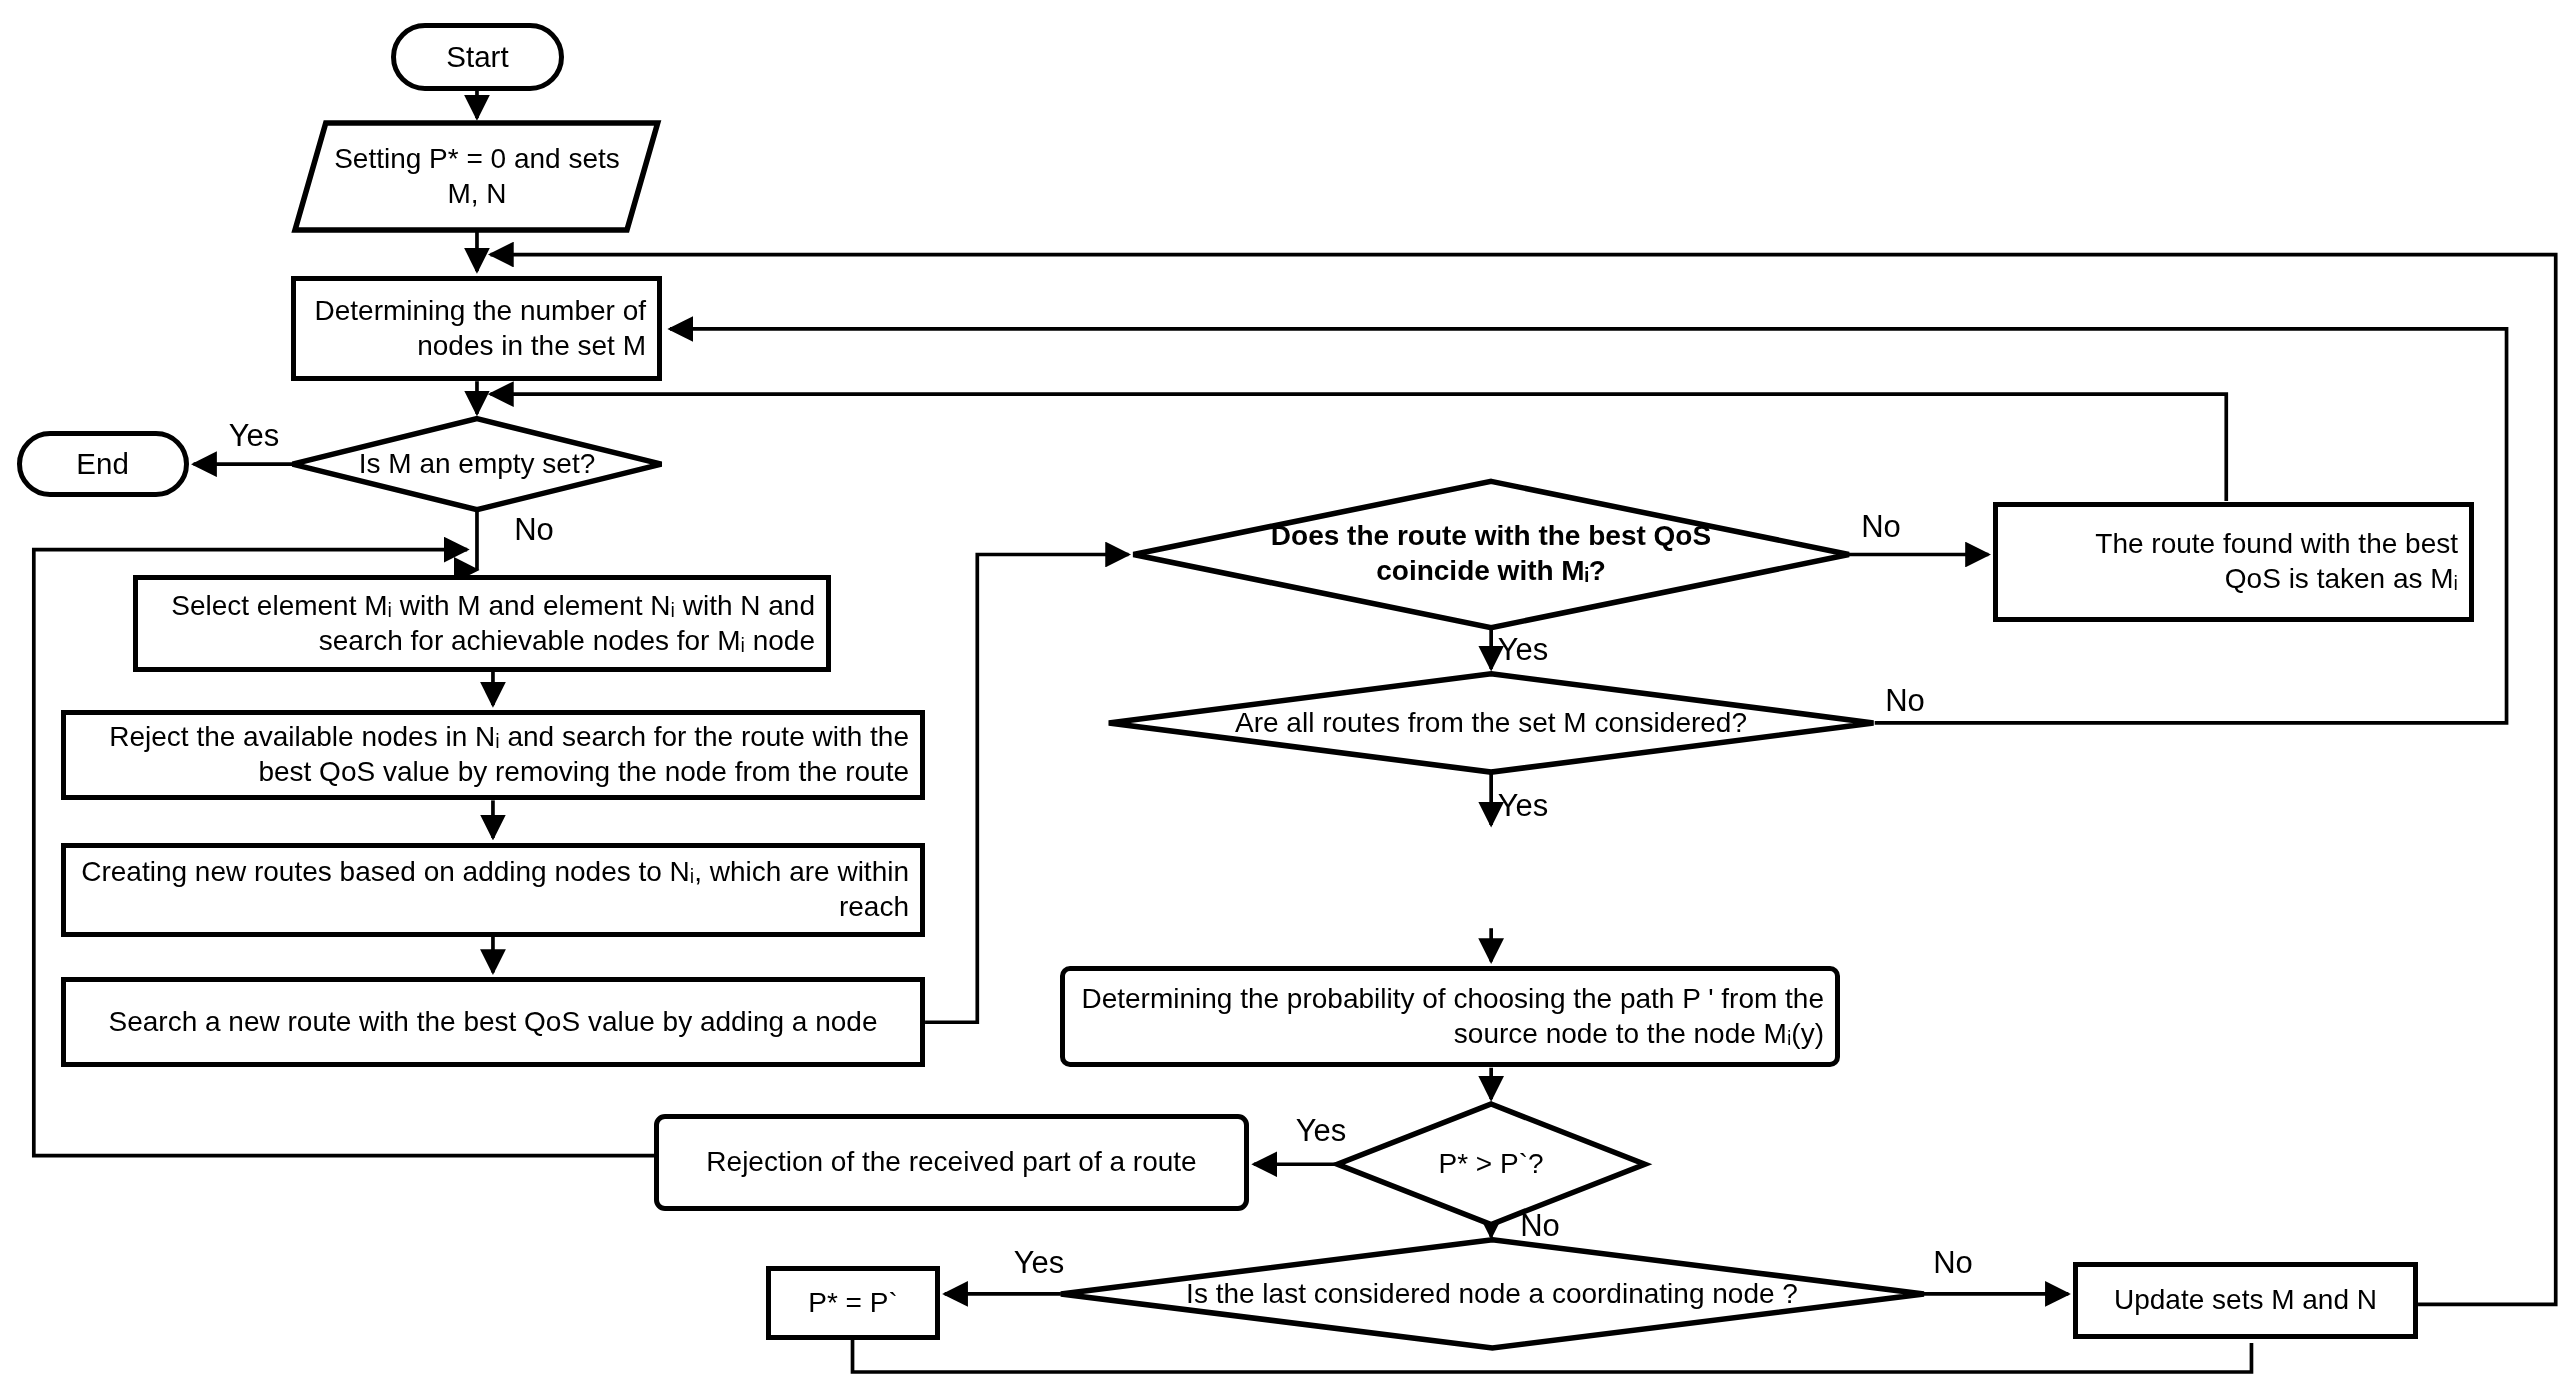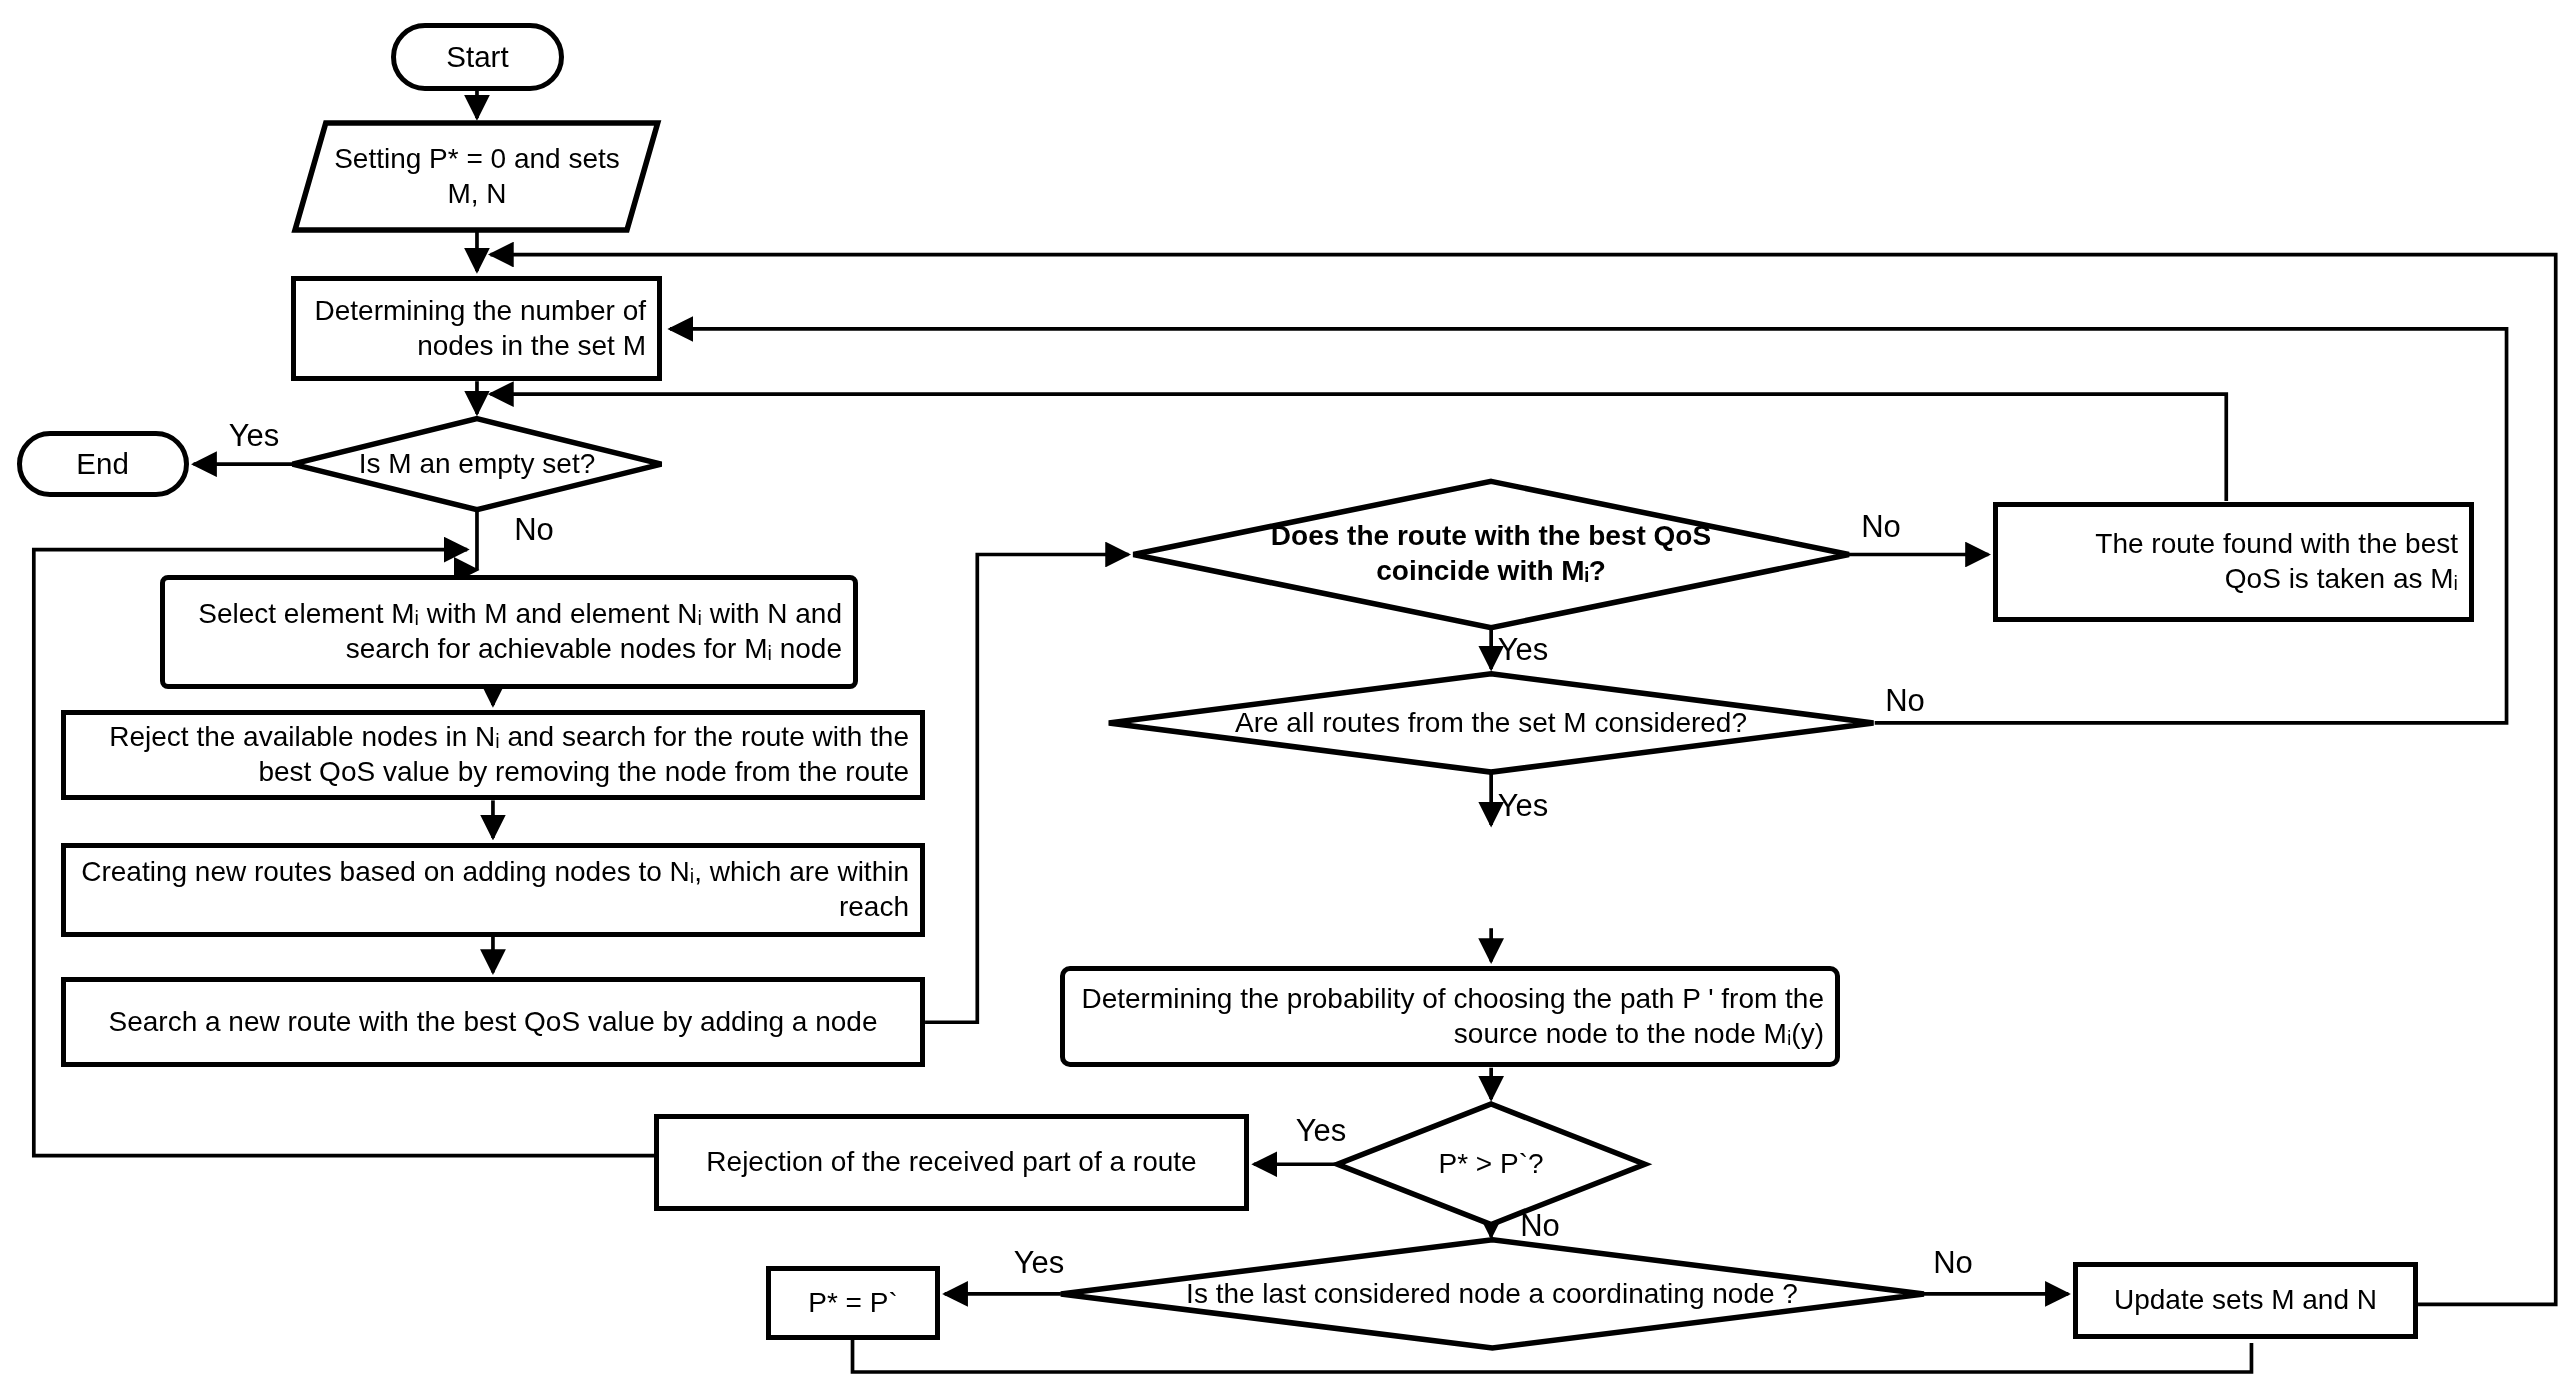--- a/index.html
+++ b/index.html
@@ -103,27 +103,27 @@
 
     <polygon class="shape" points="530,200 1070,200 1020,374 480,374"></polygon>
   </svg>
 
   <div class="node terminator" style="left:391px; top:23px; width:173px; height:68px;">Start</div>
   <div class="node terminator" style="left:16.6px; top:431px; width:172px; height:66px;">End</div>
 
   <div class="diamond-label" style="left:477px; top:176px; width:320px; height:107px;">Setting P* = 0 and sets M, N</div>
 
   <div class="node" style="left:291px; top:276px; width:371px; height:105px;">Determining the number of nodes in the set M</div>
-  <div class="node" style="left:160px; top:575px; width:698px; height:114px;border-radius:8px;">Select element Mᵢ with M and element Nᵢ with N and search for achievable nodes for Mᵢ node</div>
+  <div class="node" style="left:133px; top:575px; width:698px; height:97px;">Select element Mᵢ with M and element Nᵢ with N and search for achievable nodes for Mᵢ node</div>
   <div class="node" style="left:61px; top:710px; width:864px; height:90px;">Reject the available nodes in Nᵢ and search for the route with the best QoS value by removing the node from the route</div>
   <div class="node" style="left:61px; top:843px; width:864px; height:94px;">Creating new routes based on adding nodes to Nᵢ, which are within reach</div>
   <div class="node" style="left:61px; top:977px; width:864px; height:90px;">Search a new route with the best QoS value by adding a node</div>
   <div class="node" style="left:1993px; top:502px; width:481px; height:120px;padding-left:42px;">The route found with the best QoS is taken as Mᵢ</div>
   <div class="node" style="left:1060px; top:966px; width:780px; height:101px;border-radius:10px;">Determining the probability of choosing the path P ' from the source node to the node Mᵢ(y)</div>
-  <div class="node" style="left:654px; top:1114px; width:595px; height:97px;">Rejection of the received part of a route</div>
+  <div class="node" style="left:654px; top:1114px; width:595px; height:97px;border-radius:11px;">Rejection of the received part of a route</div>
   <div class="node" style="left:766px; top:1266px; width:174px; height:74px;">P* = P`</div>
   <div class="node" style="left:2073px; top:1262px; width:345px; height:77px;">Update sets M and N</div>
 
   <div class="diamond-label" style="left:477px; top:464px; width:344px;">Is M an empty set?</div>
   <div class="diamond-label" style="left:1491px; top:554px; width:541px;font-weight:bold;">Does the route with the best QoS coincide with Mᵢ?</div>
   <div class="diamond-label" style="left:1491px; top:723px; width:738px;">Are all routes from the set M considered?</div>
   <div class="diamond-label" style="left:1491px; top:1164px; width:258px;">P* &gt; P`?</div>
   <div class="diamond-label" style="left:1492px; top:1294px; width:824px;">Is the last considered node a coordinating node ?</div>
 
   <div class="edge-label" style="left:254px; top:436px;">Yes</div>

